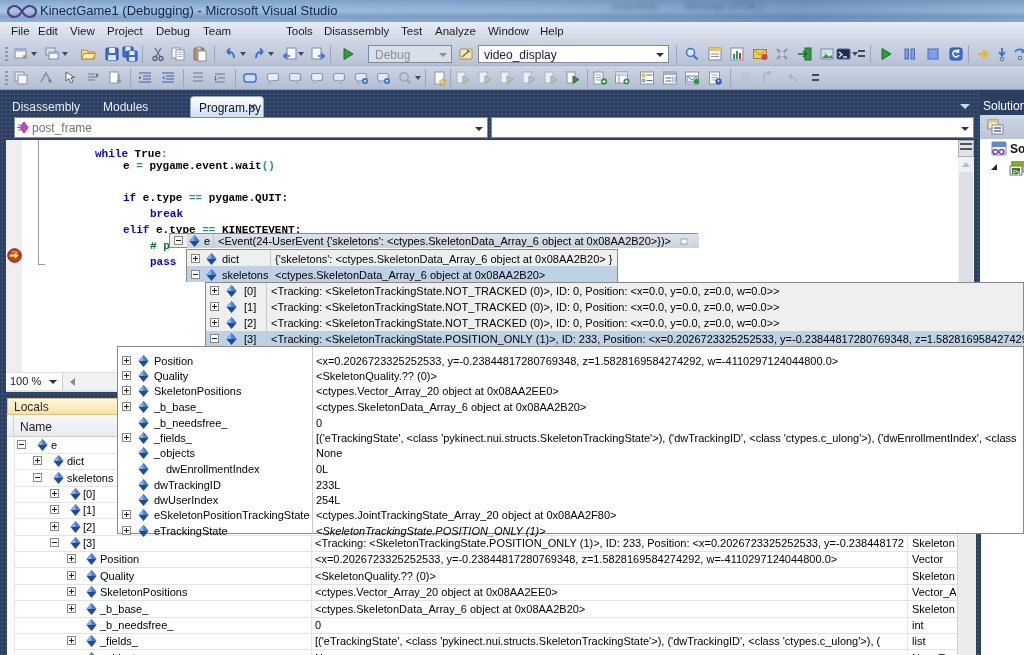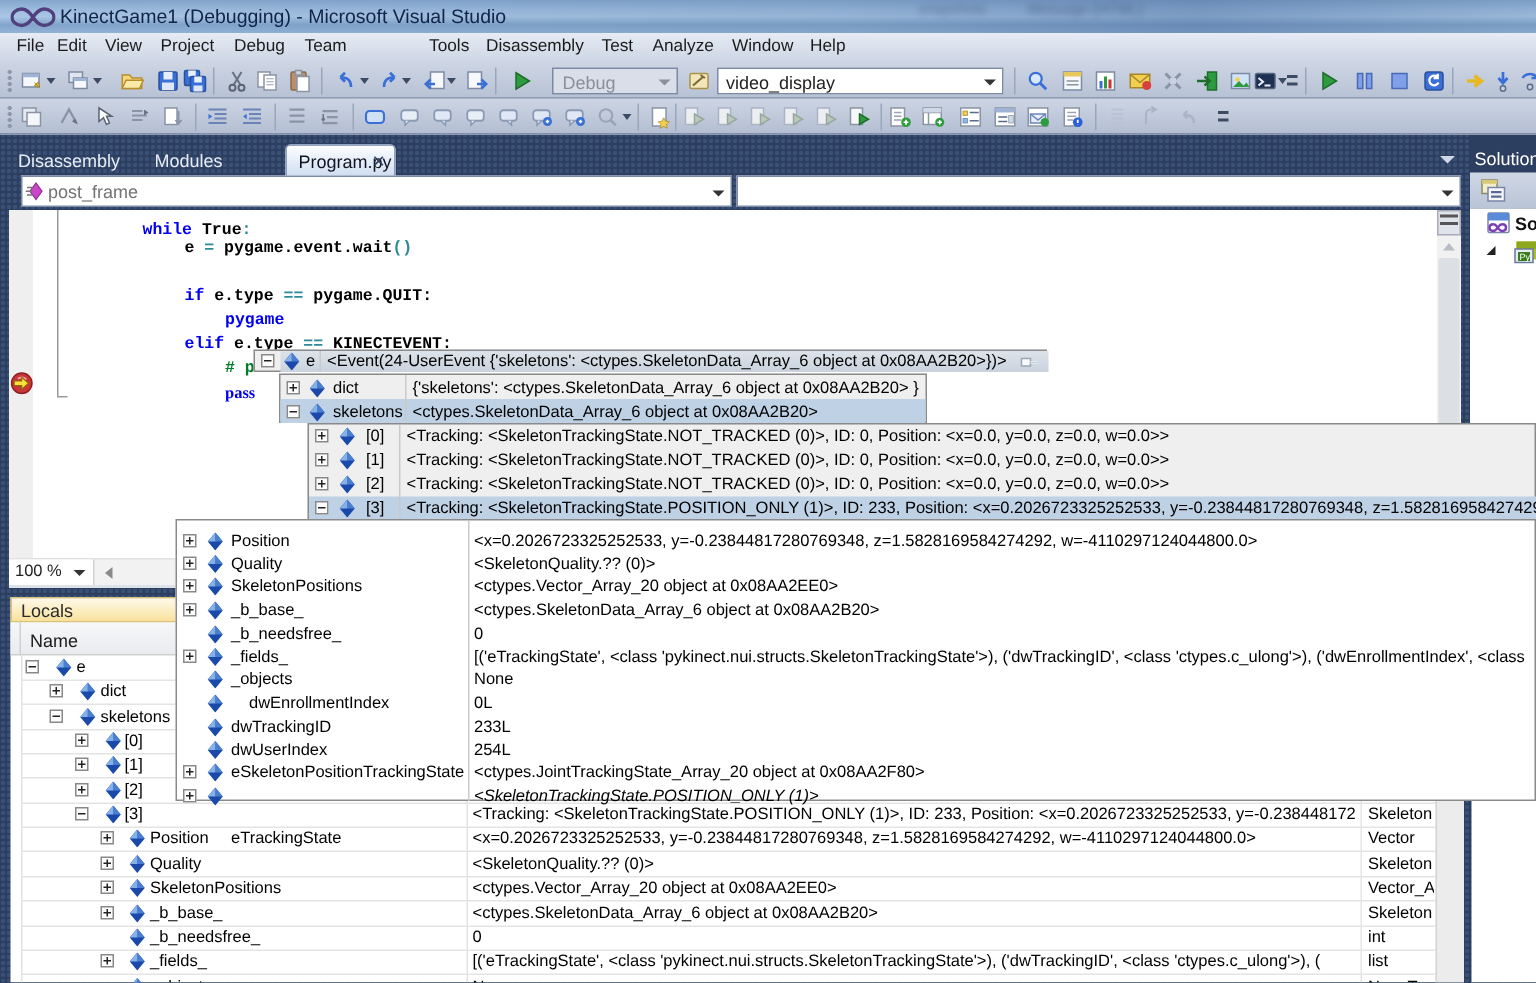--- a/index.html
+++ b/index.html
@@ -425,24 +425,24 @@
     <div style="position:absolute;left:0;top:0;width:57px;height:18px;background:#fff;border-right:1px solid #cfcfcf;">
       <span style="position:absolute;left:4px;top:2px;font-size:11px;color:#222;">100 %</span>
       <span style="position:absolute;right:5px;top:7px;width:0;height:0;border-left:4px solid transparent;border-right:4px solid transparent;border-top:4px solid #333;"></span>
     </div>
     <div style="position:absolute;left:64px;top:5px;width:0;height:0;border-top:4px solid transparent;border-bottom:4px solid transparent;border-right:5px solid #8a8a8a;"></div>
   </div>
   <div style="position:absolute;left:0;top:250px;width:952px;height:2px;background:#dde2ea;"></div>
   <pre style="left:89px;top:8px;"><span class="kw">while</span> True<span class="op">:</span></pre>
   <pre style="left:117px;top:20px;">e <span class="op">=</span> pygame.event.wait<span class="op">()</span></pre>
   <pre style="left:117px;top:52px;"><span class="kw">if</span> e.type <span class="op">==</span> pygame.QUIT:</pre>
-  <pre style="left:144px;top:68px;"><span class="kw">pygame</span></pre>
+  <pre style="left:144px;top:68px;"><span class="kw">break</span></pre>
   <pre style="left:117px;top:84px;"><span class="kw">elif</span> e.type <span class="op">==</span> KINECTEVENT:</pre>
   <pre style="left:144px;top:100px;"><span class="cm"># p</span></pre>
-  <pre style="left:144px;top:116px;font-family:Liberation Serif, serif;"><span class="kw">pass</span></pre>
+  <pre style="left:144px;top:116px;"><span class="kw">pass</span></pre>
   <svg style="position:absolute;left:1px;top:108px;" width="15" height="15" viewBox="0 0 15 15">
     <circle cx="7.5" cy="7.5" r="6.8" fill="#c93538"></circle>
     <circle cx="7.5" cy="7.5" r="6.8" fill="none" stroke="#8e1f22" stroke-width="1"></circle>
     <path d="M5 4.5 A4 4 0 0 1 10.5 5" stroke="#f0a0a0" stroke-width="1.4" fill="none"></path>
     <path d="M2.5 6 h5 v-2.5 l4.5 4 l-4.5 4 v-2.5 h-5 z" fill="#ffe13e" stroke="#8a6d00" stroke-width=".7"></path>
   </svg>
 </div>
 <div class="abs" id="vscroll">
   <div style="position:absolute;left:0;top:0;width:16px;height:17px;background:#dfe3ea;border:1px solid #aab;"></div>
   <div style="position:absolute;left:2px;top:3px;width:12px;height:2px;background:#555;"></div>
@@ -828,16 +828,16 @@
   <span class="dtxt" style="left:36px;top:162px;">eSkeletonPositionTrackingState</span>
   <span class="dtxt" style="left:198px;top:162px;">&lt;ctypes.JointTrackingState_Array_20 object at 0x08AA2F80&gt;</span>
   <div class="pm pl" style="left:4px;top:179px;">
       <i></i>
     </div>
   <svg class="dia" style="left:20px;top:178px;" viewBox="0 0 11 12">
       <path d="M5.5 0 L10.5 6 L5.5 12 L.5 6 Z" fill="#1a49aa"></path>
       <path d="M5.5 0 L10.5 6 L5.5 6 Z" fill="#4a7fd0"></path>
       <path d="M5.5 0 L.5 6 L5.5 6 Z" fill="#86b0e8"></path>
     </svg>
-  <span class="dtxt" style="left:36px;top:178px;margin-top:28px;">eTrackingState</span>
+  <span class="dtxt" style="left:36px;top:178px;">eTrackingState</span>
   <span class="dtxt" style="left:198px;top:178px;font-style:italic;">&lt;SkeletonTrackingState.POSITION_ONLY (1)&gt;</span>
 </div>
 <div class="abs" id="brcorner" style="left:981px;top:534px;width:43px;height:121px;background:#fff;"></div>
 
 </body></html>

